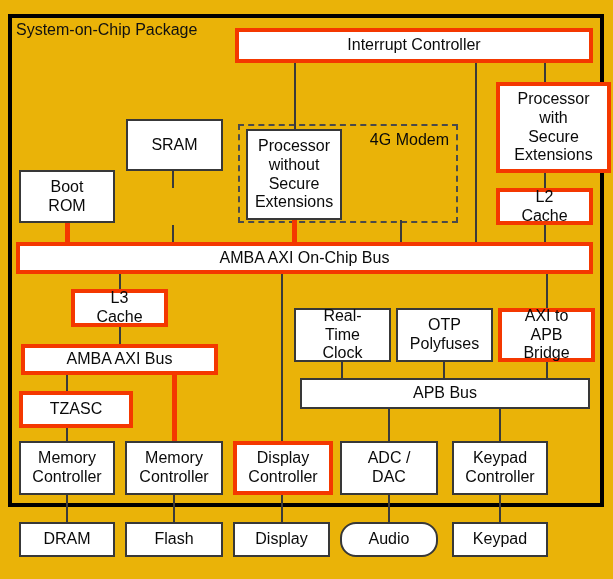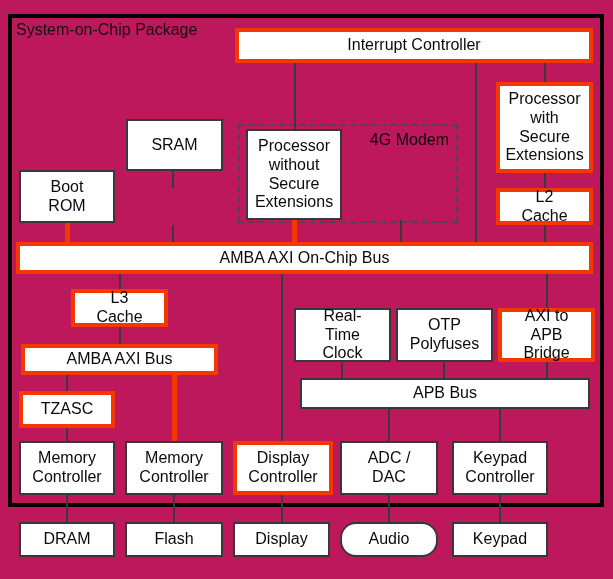--- a/index.html
+++ b/index.html
@@ -1,19 +1,19 @@
 <!DOCTYPE html>
 <html style="--accent: #f43800; --line: #3a3a3a; --box-border: #383838; --pkg-border: #000000;"><head>
 <meta charset="utf-8">
 <style>
   html,body{margin:0;padding:0;background:#ffffff;}
   #stage{
     position:relative;
     width:613px;height:579px;
-    background:#be185d;
+    background:#eab308;
     font-family:"Liberation Sans", sans-serif;
     color:#000;
     overflow:hidden;
   }
   .pkg{
     position:absolute;
     border:4px solid var(--pkg-border,#000);
     box-sizing:border-box;
     background:transparent;
   }
@@ -97,39 +97,39 @@
   <div class="vline" style="left:281px;top:495px;height:27px;"></div>
   <div class="vline" style="left:388px;top:495px;height:27px;"></div>
   <div class="vline" style="left:499px;top:495px;height:27px;"></div>
 
   <div class="vline red" style="left:65px;top:223px;height:19px;"></div>
   <div class="vline red" style="left:292px;top:220px;height:22px;"></div>
   <div class="vline red" style="left:172px;top:375px;height:66px;"></div>
 
   <div class="node red" style="left:235px;top:28px;width:358px;height:35px;">Interrupt Controller</div>
 
-  <div class="node red" style="left:496px;top:82px;width:97px;height:91px;">Processor with Secure Extensions</div>
+  <div class="node red" style="left:496px;top:82px;width:115px;height:91px;">Processor with Secure Extensions</div>
 
   <div class="node red" style="left:496px;top:188px;width:97px;height:37px;">L2 Cache</div>
 
   <div class="node blk" style="left:126px;top:119px;width:97px;height:52px;">SRAM</div>
 
   <div class="node blk" style="left:19px;top:170px;width:96px;height:53px;">Boot ROM</div>
 
 
   <div class="node blk" style="left:246px;top:129px;width:96px;height:91px;">Processor without Secure Extensions</div>
 
 
   <div class="node red" style="left:16px;top:242px;width:577px;height:32px;">AMBA AXI On-Chip Bus</div>
 
   <div class="node red" style="left:71px;top:289px;width:97px;height:38px;">L3 Cache</div>
 
   <div class="node red" style="left:21px;top:344px;width:197px;height:31px;">AMBA AXI Bus</div>
 
-  <div class="node red" style="left:19px;top:391px;width:96px;height:37px;">TZASC</div>
+  <div class="node red" style="left:19px;top:391px;width:114px;height:37px;">TZASC</div>
 
   <div class="node blk" style="left:294px;top:308px;width:97px;height:54px;">Real-Time Clock</div>
 
   <div class="node blk" style="left:396px;top:308px;width:97px;height:54px;">OTP Polyfuses</div>
 
   <div class="node red" style="left:498px;top:308px;width:97px;height:54px;">AXI to APB Bridge</div>
 
   <div class="node blk" style="left:300px;top:378px;width:290px;height:31px;">APB Bus</div>
 
   <div class="node blk" style="left:19px;top:441px;width:96px;height:54px;">Memory Controller</div>

